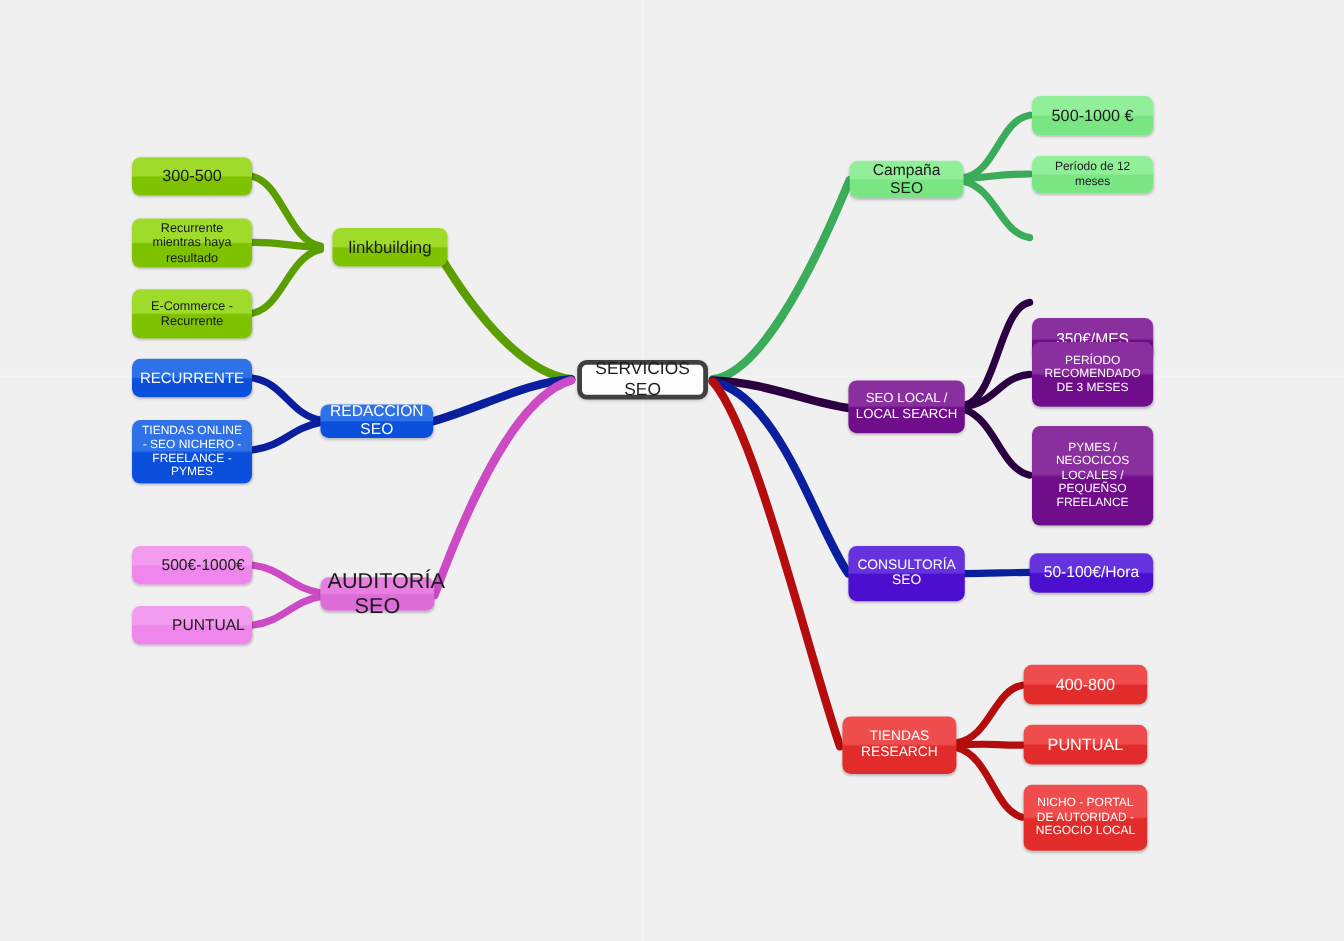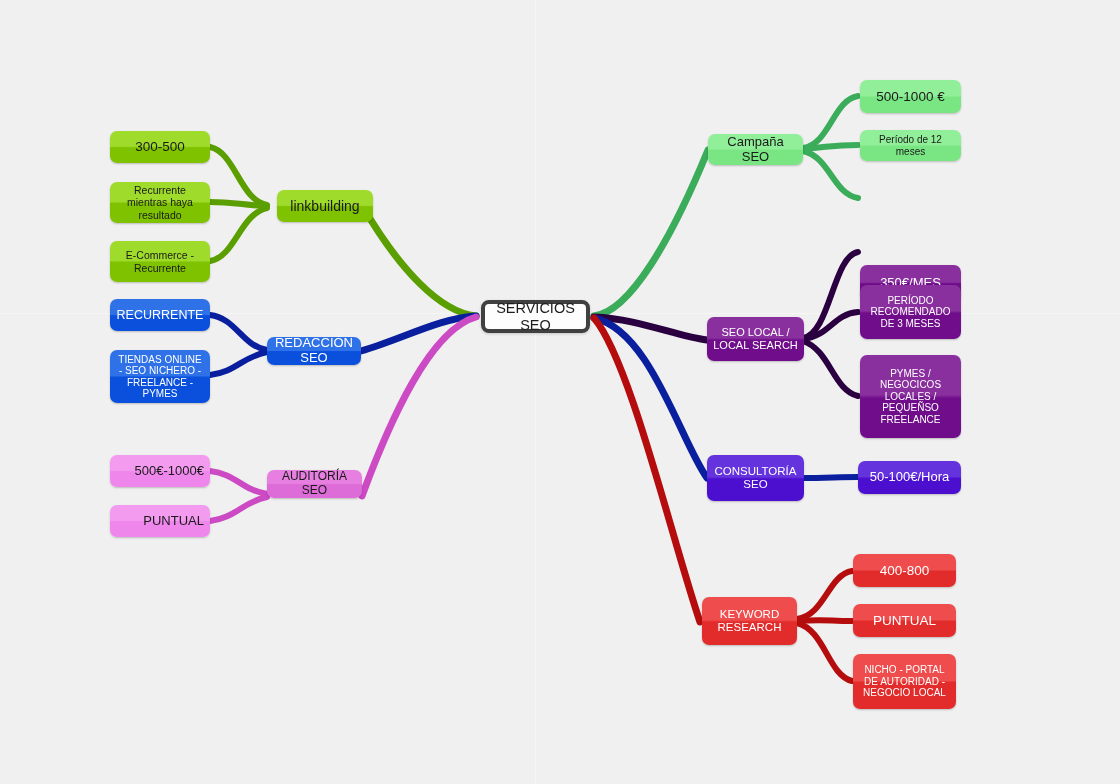--- a/index.html
+++ b/index.html
@@ -152,21 +152,21 @@
   <div class="node g-blue" style="left:267px;top:337px;width:94px;height:28px;font-size:13px;">
     <span>REDACCIÓN SEO</span>
   </div>
   <div class="node g-blue" style="left:110px;top:299px;width:100px;height:32px;font-size:12.5px;">
     <span>RECURRENTE</span>
   </div>
   <div class="node g-blue" style="left:110px;top:350px;width:100px;height:53px;font-size:10px;">
     <span>TIENDAS ONLINE - SEO NICHERO - FREELANCE - PYMES</span>
   </div>
 
-  <div class="node g-magenta-dark" style="left:267px;top:470px;width:95px;height:28px;font-size:12px;">
+  <div class="node g-magenta-dark" style="left:267px;top:481px;width:95px;height:28px;font-size:18px;">
     <span>AUDITORÍA SEO</span>
   </div>
   <div class="node g-magenta" style="left:110px;top:455px;width:100px;height:32px;font-size:13px;">
     <span>500€-1000€</span>
   </div>
   <div class="node g-magenta" style="left:110px;top:505px;width:100px;height:32px;font-size:13px;">
     <span>PUNTUAL</span>
   </div>
 
   <div class="node g-green" style="left:708px;top:134px;width:95px;height:31px;font-size:13px;">
@@ -193,21 +193,21 @@
   </div>
 
   <div class="node g-violet" style="left:707px;top:455px;width:97px;height:46px;font-size:11.5px;">
     <span>CONSULTORÍA SEO</span>
   </div>
   <div class="node g-violet" style="left:858px;top:461px;width:103px;height:33px;font-size:13px;">
     <span>50-100€/Hora</span>
   </div>
 
   <div class="node g-red" style="left:702px;top:597px;width:95px;height:48px;font-size:11.5px;">
-    <span>KEYWORD RESEARCH</span>
+    <span>TIENDAS RESEARCH</span>
   </div>
   <div class="node g-red" style="left:853px;top:554px;width:103px;height:33px;font-size:13.5px;">
     <span>400-800</span>
   </div>
   <div class="node g-red" style="left:853px;top:604px;width:103px;height:33px;font-size:13.5px;">
     <span>PUNTUAL</span>
   </div>
   <div class="node g-red" style="left:853px;top:654px;width:103px;height:55px;font-size:10px;">
     <span>NICHO - PORTAL DE AUTORIDAD - NEGOCIO LOCAL</span>
   </div>

